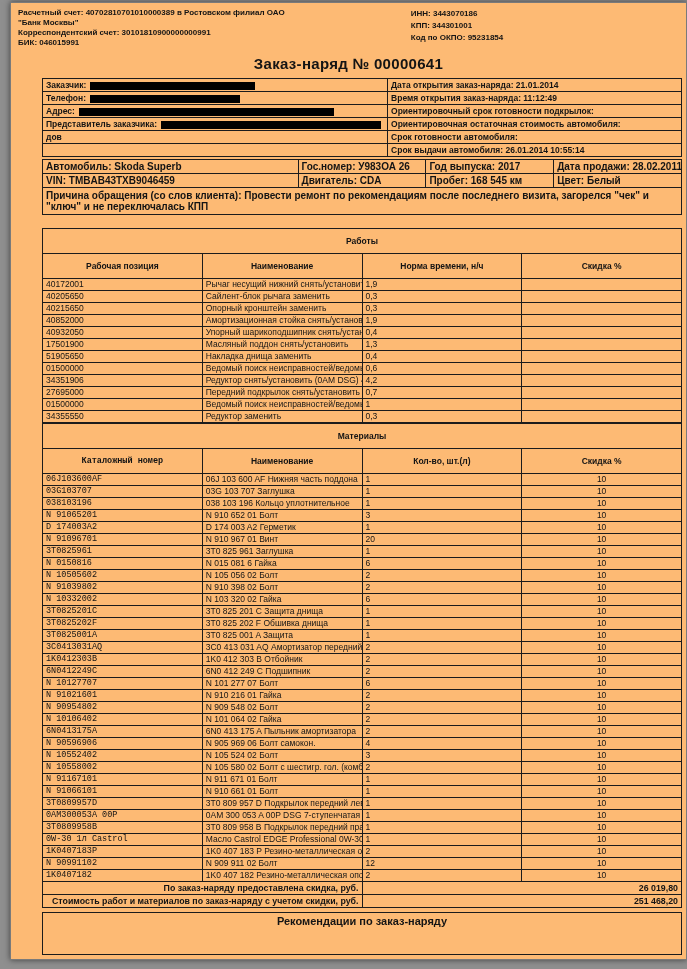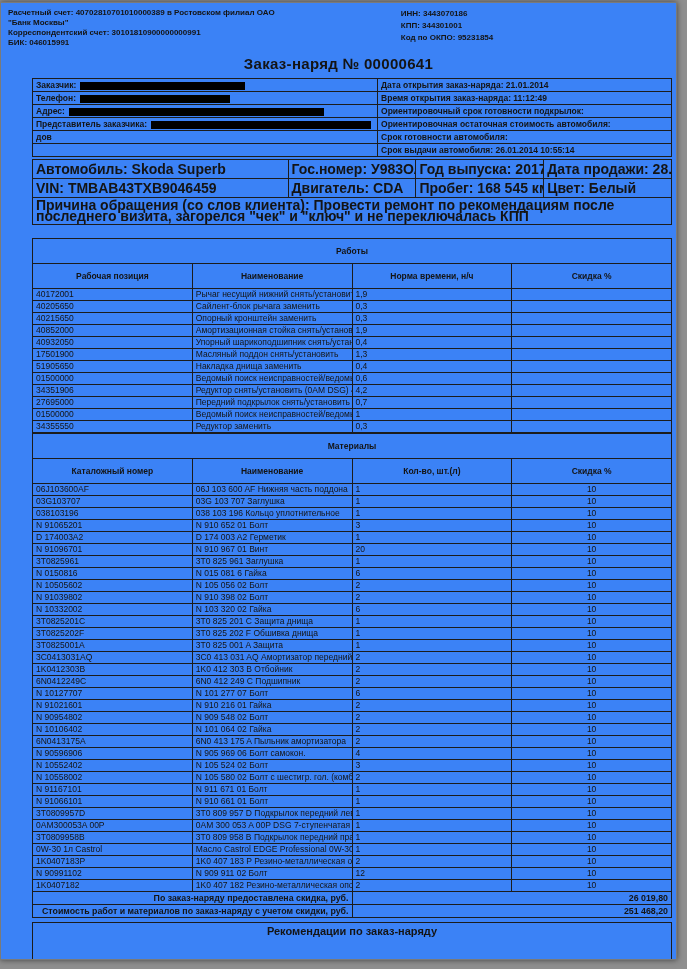--- a/index.html
+++ b/index.html
@@ -6,23 +6,23 @@
   html, body { width: 687px; height: 969px; }
   body {
     background: #8f8f8f;
     font-family: "Liberation Sans", sans-serif;
     position: relative;
     overflow: hidden;
     color: #141414;
   }
   .page {
     position: absolute;
-    left: 0; top: 2px;
+    left: 10px; top: 2px;
     width: 677px; height: 958px;
-    background: #3b82f6;
+    background: #fdba74;
     border: 1px solid #7a7a7a;
     box-shadow: 0 0 6px rgba(0,0,0,.55);
     padding: 4px 3px 0 3px;
     overflow: hidden;
   }
   
   .bank-header { display: flex; padding: 1px 4px 0 4px; }
   .bank-left  { width: 57%; font-size: 8px; line-height: 10px; font-weight: bold; }
   .bank-right { width: 43%; font-size: 8px; line-height: 12px; font-weight: bold; padding-left: 16px; }
   .doc-title { text-align: center; font-size: 15px; font-weight: bold; margin: 7px 0 6px 0; letter-spacing: .3px; }
@@ -32,31 +32,31 @@
   table { border-collapse: collapse; width: 100%; table-layout: fixed; }
   td, th { border: 1px solid #1c1c1c; vertical-align: middle; }
 
   
   .client-table td { font-size: 8.5px; font-weight: bold; padding: 1px 3px; height: 12px; white-space: nowrap; overflow: hidden; }
   .client-table .cl { width: 54%; }
   .redact { display: inline-block; height: 8px; background: #000; vertical-align: middle; margin-left: 4px; }
 
   
   .vehicle-table { margin-top: 2px; }
-  .vehicle-table td { font-size: 14px; font-weight: bold; padding: 1px 3px; height: 12px; white-space: nowrap; overflow: hidden; }
+  .vehicle-table td { font-size: 10px; font-weight: bold; padding: 1px 3px; height: 12px; white-space: nowrap; overflow: hidden; }
   .v1 { width: 40%; } .v2 { width: 20%; } .v3 { width: 20%; } .v4 { width: 20%; }
   .reason-cell { white-space: normal !important; height: auto !important; line-height: 11px; padding: 2px 3px !important; }
 
   
   .grid.works { margin-top: 13px; }
   .section-cell { text-align: center; font-weight: bold; font-size: 11px; height: 15px; }
   .grid th { font-size: 8.5px; font-weight: bold; text-align: center; padding: 2px; height: 25px; line-height: 10px; }
   .grid td { font-size: 8.5px; padding: 0 3px; height: 11px; line-height: 11px; white-space: nowrap; overflow: hidden; }
   .works .c-code { width: 95px; }
-  .materials .c-code { width: 118px; }
+  .materials .c-code { width: 118px; font-family: Liberation Mono, monospace; }
   .c-num  { width: 133px; text-align: left; }
   .c-disc { width: 52px;  text-align: center; }
 
   .totals td { font-weight: bold; font-size: 8.8px; height: 13px; }
   .tot-label { text-align: right; padding-right: 8px; }
   .tot-value { text-align: right; padding-right: 5px; }
 
   .box { border: 1px solid #1c1c1c; margin-top: 4px; background: transparent; }
   .box-title { text-align: center; font-weight: bold; font-size: 11px; padding: 2px 0 3px 0; }
   .box-space { height: 24px; }

